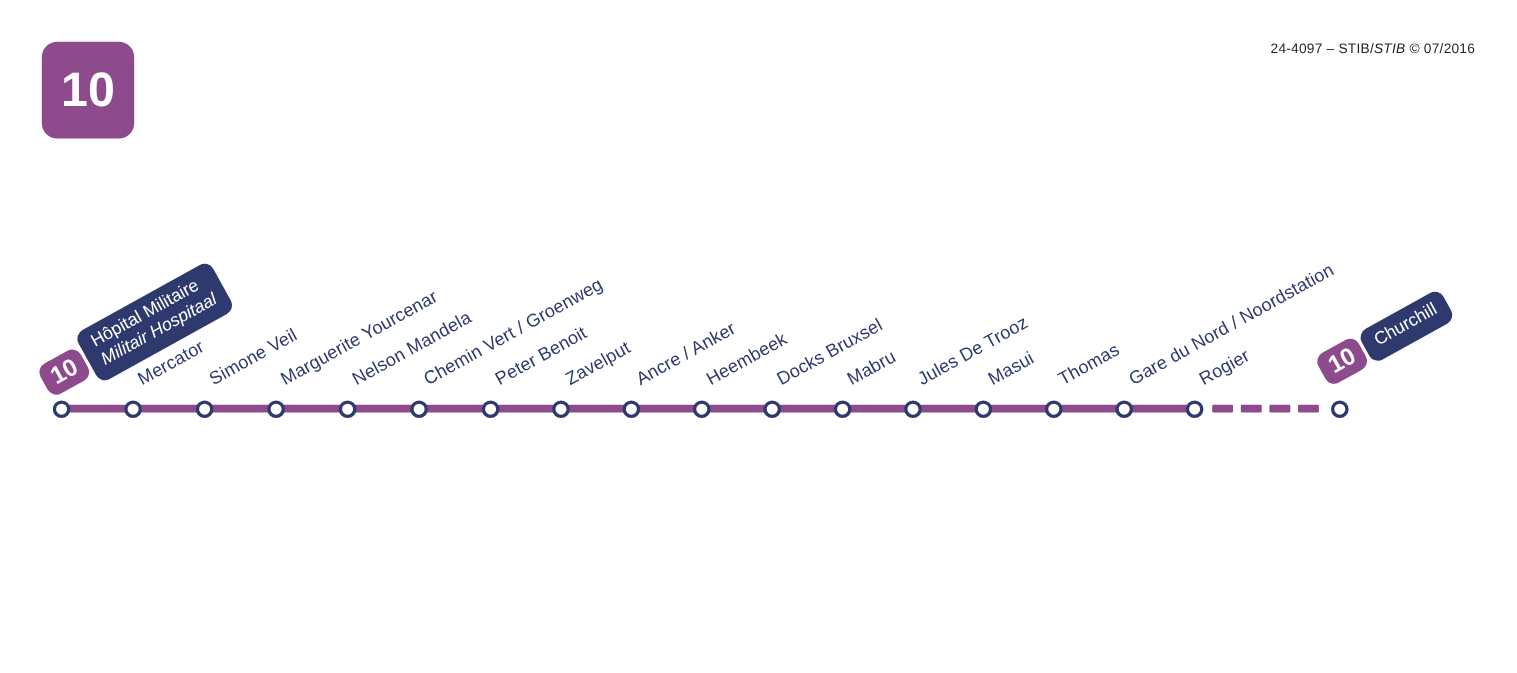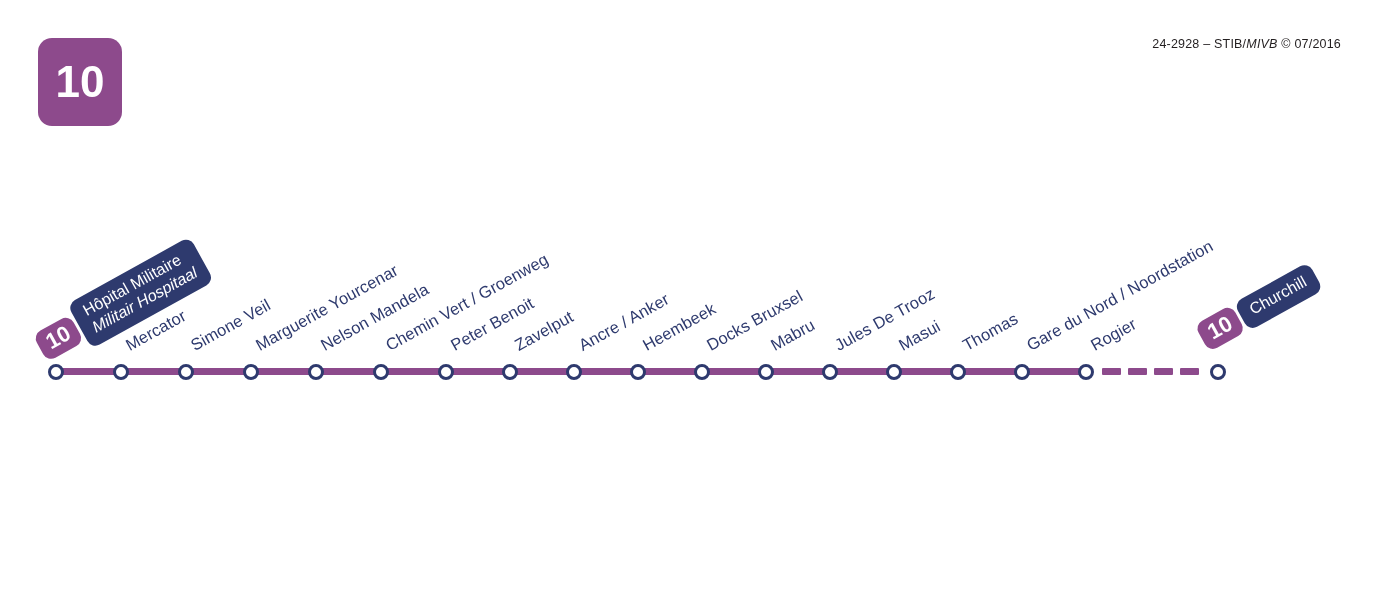--- a/index.html
+++ b/index.html
@@ -127,21 +127,21 @@
   .terminus .name .l2 { font-style: italic; display: block; }
 </style>
 </head>
 <body>
 
 <div id="line-badge-header">
   <span class="num">10</span>
 </div>
 
 <div id="credit">
-  <span>24-2928 – STIB/</span><span class="it">MIVB</span><span> © 07/2016</span>
+  <span>24-4097 – STIB/</span><span class="it">STIB</span><span> © 07/2016</span>
 </div>
 
 <div id="route">
     <div class="route-line" style="left: 56px; width: 1030px;"></div>
     <div class="dash" style="left: 1102px;"></div>
     <div class="dash" style="left: 1128px;"></div>
     <div class="dash" style="left: 1154px;"></div>
     <div class="dash" style="left: 1180px;"></div>
     <div class="stop-dot" title="Hôpital Militaire / Militair Hospitaal" style="left: 56px;"></div>
     <div class="stop-dot" title="Mercator" style="left: 121px;"></div>

